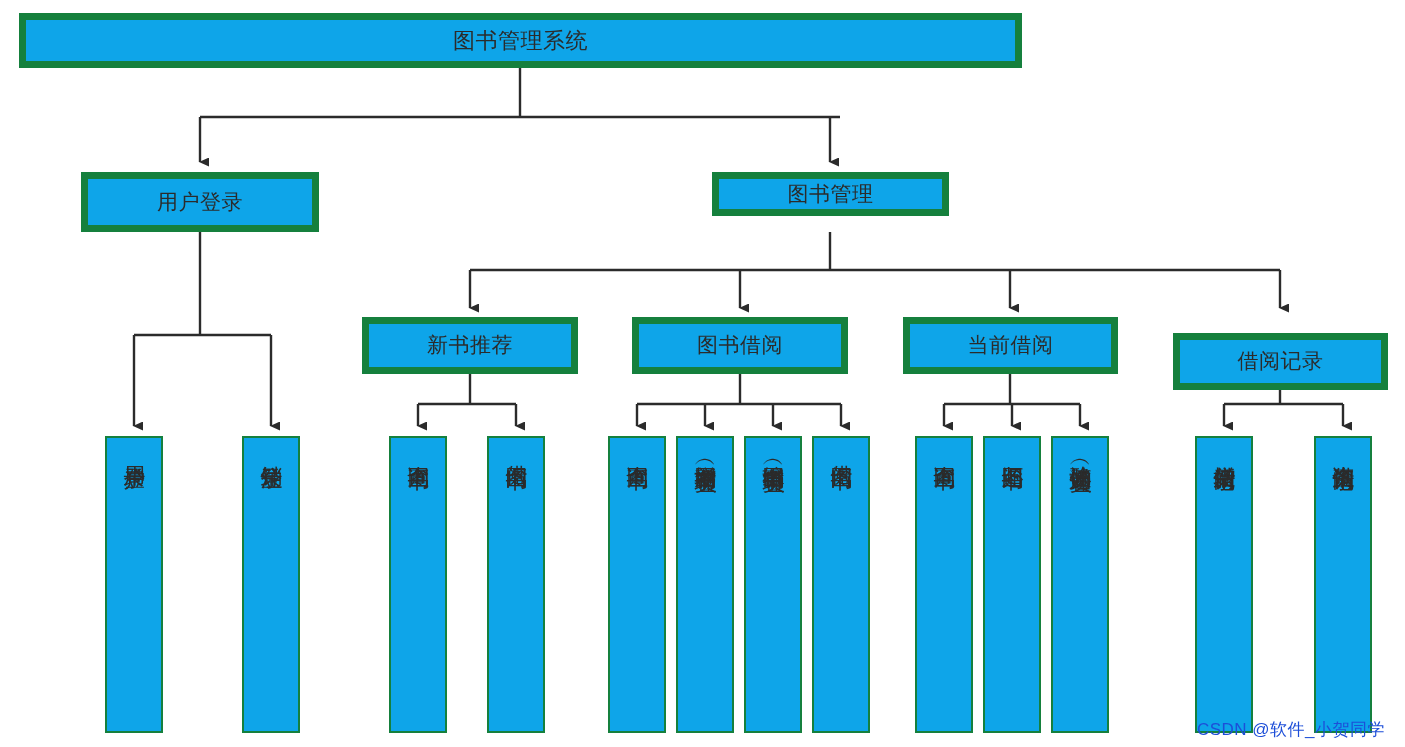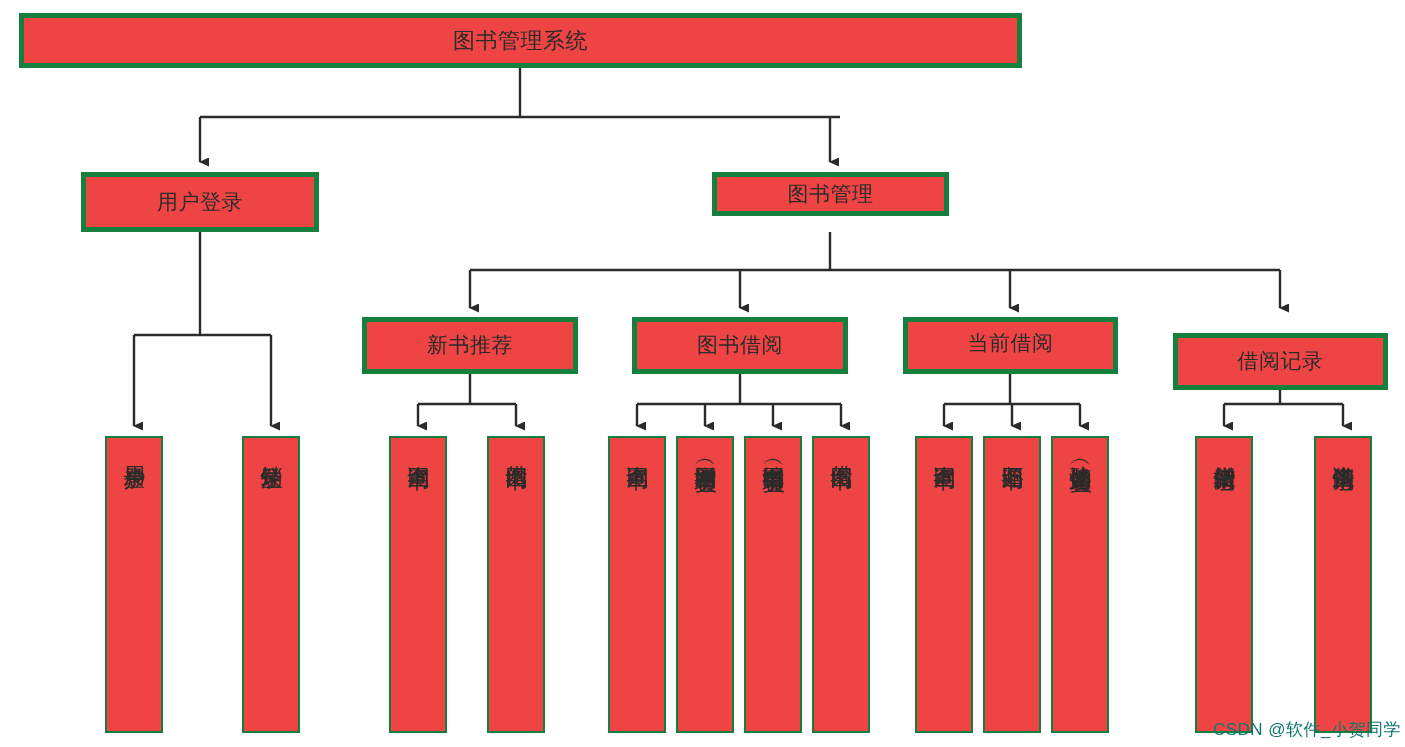--- a/index.html
+++ b/index.html
@@ -10,22 +10,22 @@
     font-family:"Liberation Sans","DejaVu Sans",sans-serif;
     overflow:hidden;
   }
   #canvas{position:relative;width:1405px;height:747px;}
 
   svg#edges{position:absolute;left:0;top:0;width:1405px;height:747px;}
 
   .node{
     position:absolute;
     box-sizing:border-box;
-    background:#ef4444;
-    border:5px solid #15803d;
+    background:#0ea5e9;
+    border:7px solid #15803d;
     display:flex;
     align-items:center;
     justify-content:center;
     color:#2b2b2b;
   }
   .node .lbl{
     font-size:21px;
     line-height:1.08;
     letter-spacing:0.5px;
     white-space:nowrap;
@@ -46,24 +46,24 @@
     text-orientation:upright;
     font-size:22px;
     line-height:1.22;
     letter-spacing:1px;
     white-space:pre-line;
     text-align:start;
   }
 
   #watermark{
     position:absolute;
-    right:4px;
+    right:20px;
     bottom:6px;
     font-size:17px;
-    color:#0f766e;
+    color:#1d4ed8;
     letter-spacing:0.5px;
     white-space:nowrap;
     pointer-events:none;
   }
 </style>
 </head>
 <body>
 
 <div id="canvas">
 
@@ -130,21 +130,21 @@
   </div>
 
   <div class="node mid" style="left:632px;top:317px;width:216px;height:57px;">
     <span class="lbl">图书借阅</span>
   </div>
 
   <div class="node mid" style="left:362px;top:317px;width:216px;height:57px;">
     <span class="lbl">新书推荐</span>
   </div>
 
-  <div class="node mid" style="left:903px;top:317px;width:215px;height:57px;font-family:Liberation Mono, monospace;">
+  <div class="node mid" style="left:903px;top:317px;width:215px;height:57px;">
     <span class="lbl">当前借阅</span>
   </div>
 
   <div class="node mid" style="left:1173px;top:333px;width:215px;height:57px;">
     <span class="lbl">借阅记录</span>
   </div>
 
   <div class="node leaf" style="left:105px;top:436px;width:58px;height:297px;">
     <span class="lbl">用户登录</span>
   </div>

